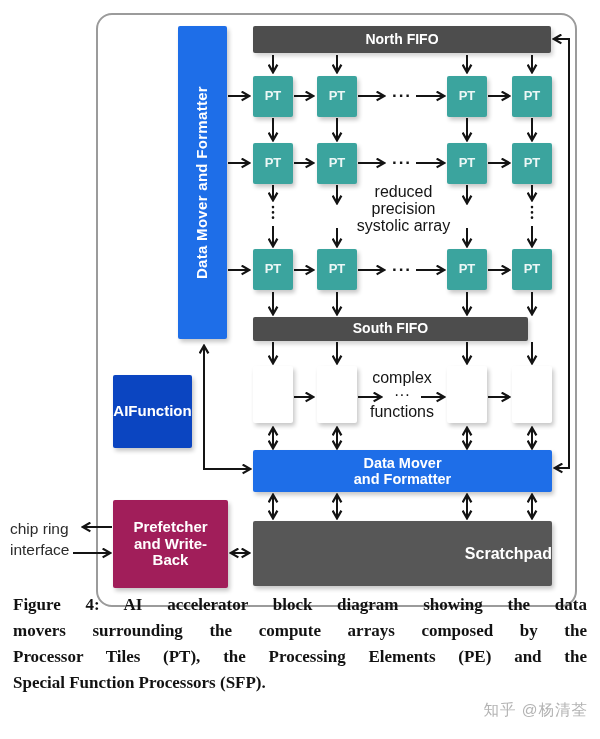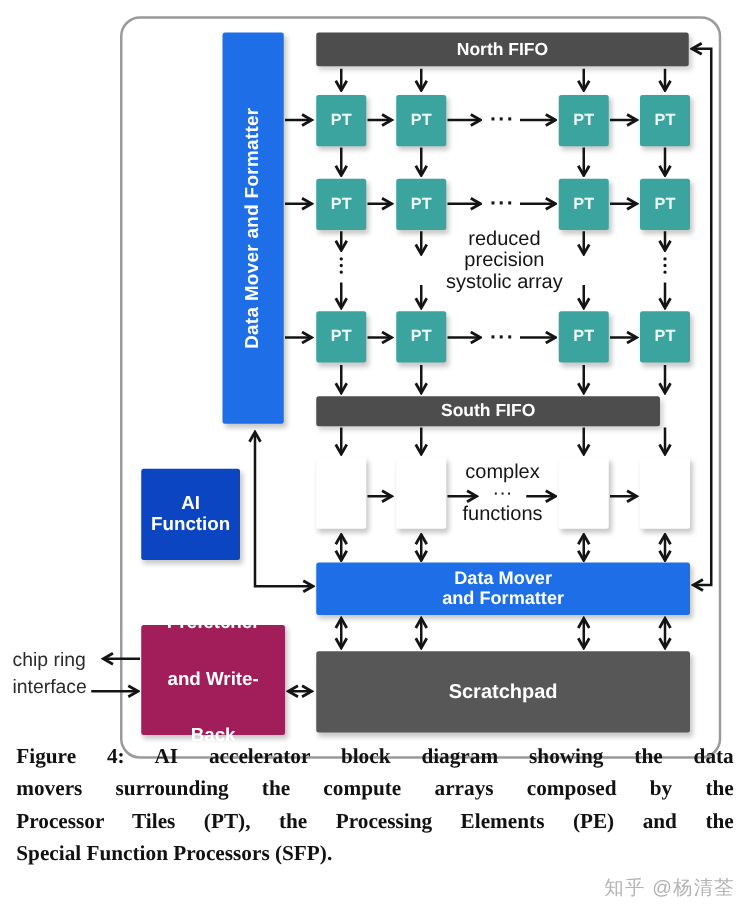--- a/index.html
+++ b/index.html
@@ -24,24 +24,24 @@
     position: absolute;
     color: #ffffff;
     font-weight: bold;
     display: flex; align-items: center; justify-content: center;
     text-align: center;
     box-shadow: 2px 3px 4px rgba(0,0,0,0.22);
     border-radius: 2px;
     line-height: 1.12;
   }
   .fifo   { background: var(--gray); font-size: 14px; box-shadow: 2px 3px 4px rgba(0,0,0,0.18); }
-  .scr    { background: var(--gray-light); font-size: 16px; }
+  .scr    { background: var(--gray-light); font-size: 16px; justify-content: flex-end; }
   .dmv    { background: var(--blue); }
   .dmh    { background: var(--blue); font-size: 14.5px; flex-direction: column; }
-  .fw     { background: var(--blue-dark); font-size: 15px; flex-direction: column; }
+  .fw     { background: var(--blue-dark); font-size: 15px; flex-direction: row; }
   .pfb    { background: var(--magenta); font-size: 15px; flex-direction: column; }
   .pt     { background: var(--teal); font-size: 13px; color: #ecf7f6; width: 40px; height: 41px; }
   .pe     { background: var(--purple); font-size: 14.5px; flex-direction: column; width: 40px; height: 57px; }
 
   .dmv-text {
     writing-mode: vertical-rl;
     transform: rotate(180deg);
     font-size: 15px; font-weight: bold; color: #fff;
     letter-spacing: 0.3px;
     white-space: nowrap;
@@ -183,21 +183,21 @@
   <div class="blk fw" style="left:113px; top:375px; width:79px; height:73px;">
     <div>AI</div>
     <div>Function</div>
   </div>
 
   <div class="blk dmh" style="left:253px; top:450px; width:299px; height:42px;">
     <div>Data Mover</div>
     <div>and Formatter</div>
   </div>
 
-  <div class="blk pfb" style="left:113px; top:500px; width:115px; height:88px;gap:29px;">
+  <div class="blk pfb" style="left:113px; top:500px; width:115px; height:88px;">
     <div>Prefetcher</div>
     <div>and Write-</div>
     <div>Back</div>
   </div>
 
   <div class="blk scr" style="left:253px; top:521px; width:299px; height:65px;">
     <span>Scratchpad</span>
   </div>
 
   <div class="side-label">

